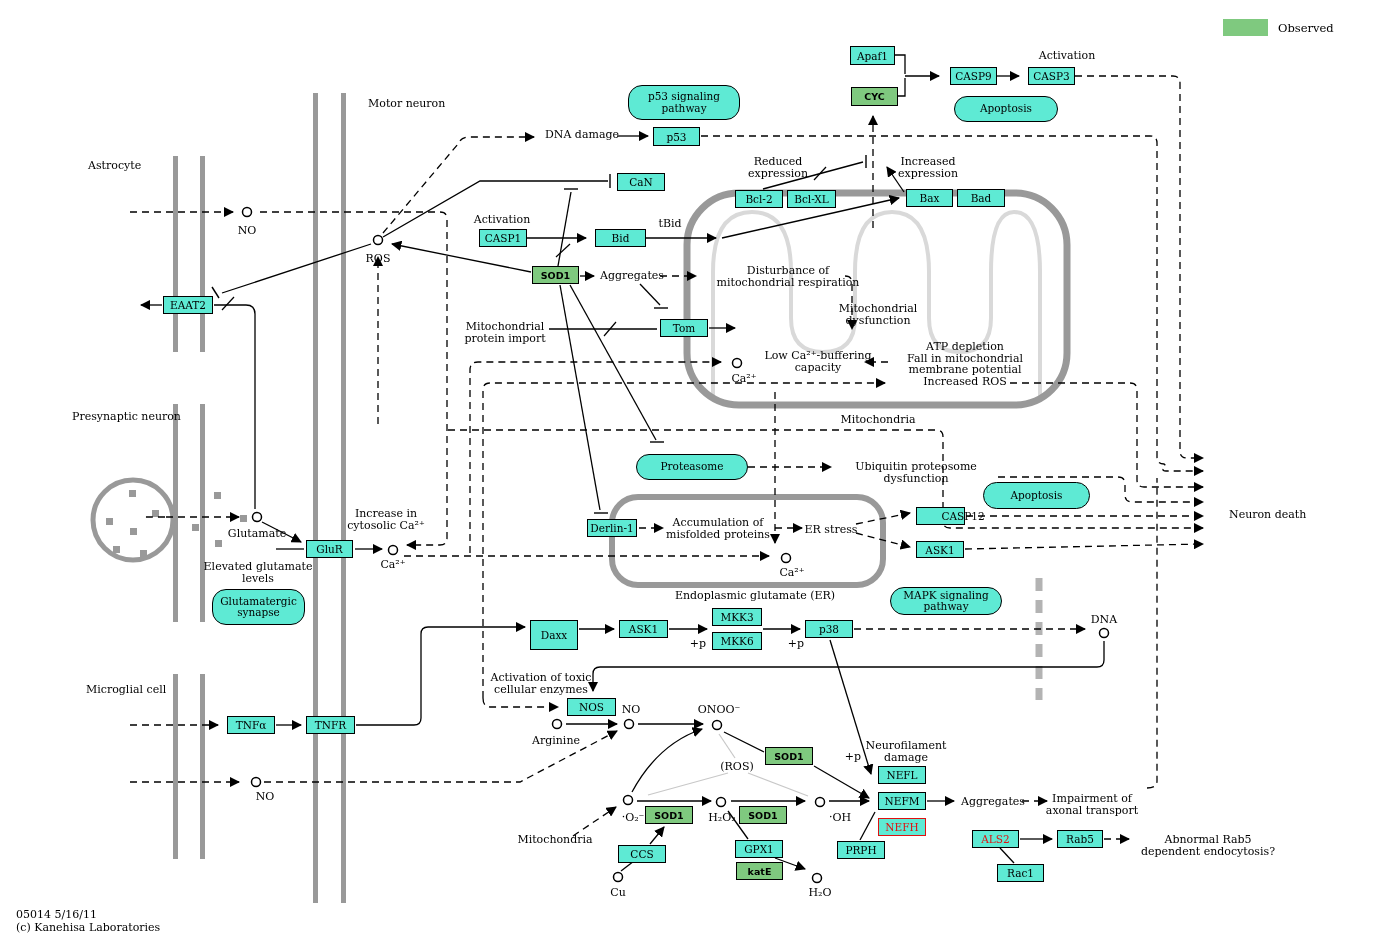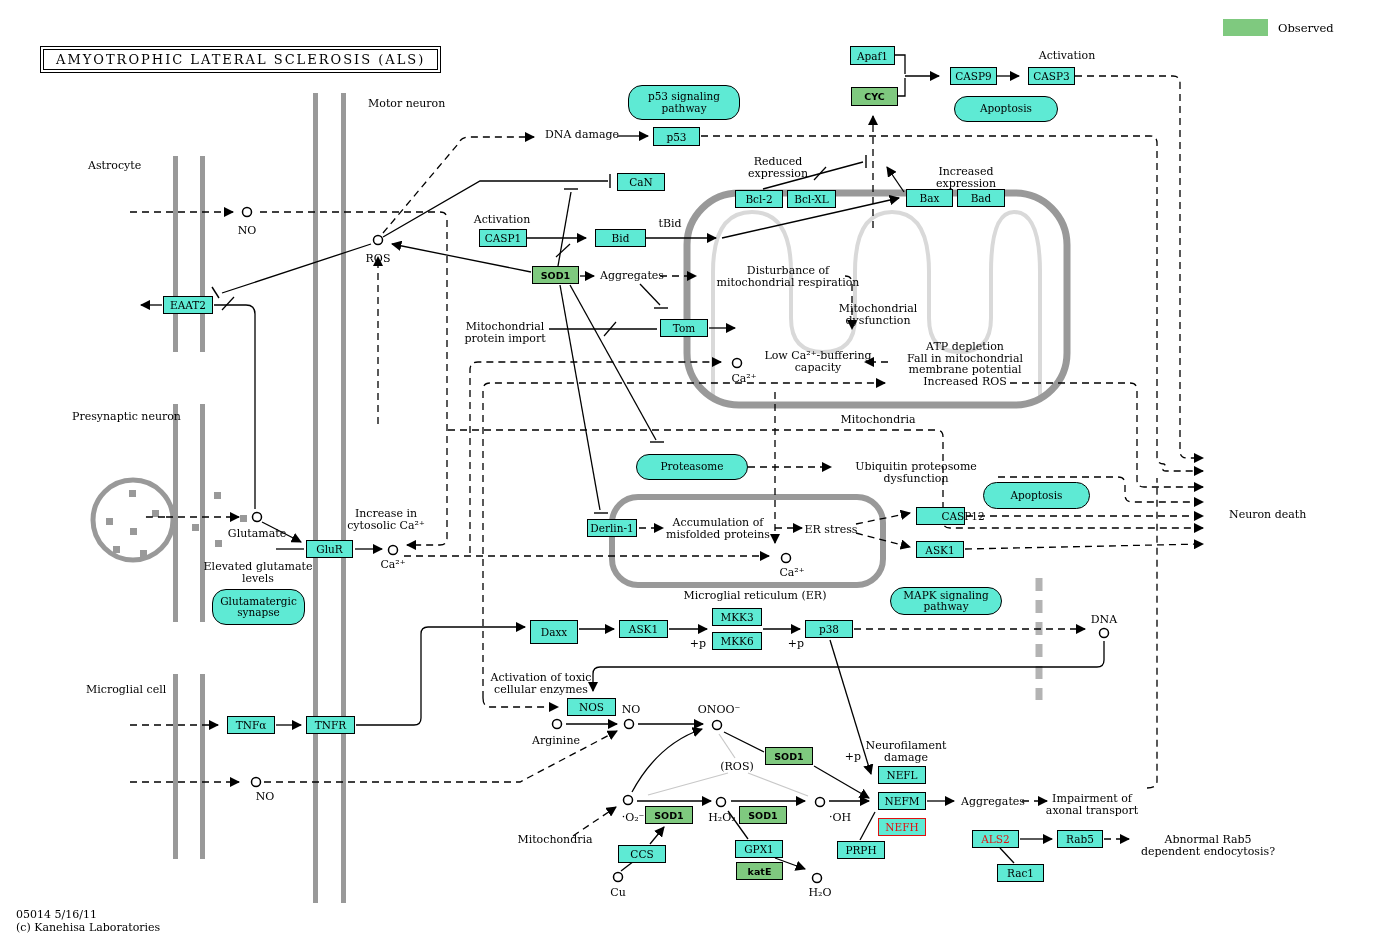--- a/index.html
+++ b/index.html
@@ -196,21 +196,20 @@
         <circle cx="717" cy="725" r="4.5"></circle>
         <circle cx="628" cy="800" r="4.5"></circle>
         <circle cx="721" cy="802" r="4.5"></circle>
         <circle cx="820" cy="802" r="4.5"></circle>
         <circle cx="618" cy="877" r="4.5"></circle>
         <circle cx="817" cy="878" r="4.5"></circle>
         <circle cx="1104" cy="633" r="4.5"></circle>
       </g>
   </svg>
 
-  <div id="title-box">AMYOTROPHIC  LATERAL  SCLEROSIS  (ALS)</div>
 
   <div id="legend">
     <div class="swatch" style="background: rgb(127, 201, 127);"></div>
     <div class="lg-label">Observed</div>
   </div>
 
   <div id="node-layer">
       <div class="node" style="left: 850px; top: 46px; width: 45px; height: 19px;">Apaf1</div>
       <div class="node" style="left: 950px; top: 67px; width: 47px; height: 18px;">CASP9</div>
       <div class="node" style="left: 1028px; top: 67px; width: 47px; height: 18px;">CASP3</div>
@@ -223,21 +222,21 @@
       <div class="node" style="left: 787px; top: 190px; width: 49px; height: 18px;">Bcl-XL</div>
       <div class="node" style="left: 906px; top: 189px; width: 47px; height: 18px;">Bax</div>
       <div class="node" style="left: 957px; top: 189px; width: 48px; height: 18px;">Bad</div>
       <div class="node green" style="left: 532px; top: 266px; width: 47px; height: 18px;">SOD1</div>
       <div class="node" style="left: 660px; top: 319px; width: 48px; height: 18px;">Tom</div>
       <div class="node" style="left: 163px; top: 296px; width: 50px; height: 18px;">EAAT2</div>
       <div class="node" style="left: 306px; top: 540px; width: 47px; height: 18px;">GluR</div>
       <div class="node" style="left: 587px; top: 519px; width: 50px; height: 18px;">Derlin-1</div>
       <div class="node" style="left: 916px; top: 507px; width: 49px; height: 18px; padding-left: 45px;">CASP12</div>
       <div class="node" style="left: 916px; top: 541px; width: 48px; height: 17px;">ASK1</div>
-      <div class="node" style="left: 530px; top: 620px; width: 48px; height: 24px;">Daxx</div>
+      <div class="node" style="left: 530px; top: 620px; width: 48px; height: 30px;">Daxx</div>
       <div class="node" style="left: 619px; top: 620px; width: 49px; height: 18px;">ASK1</div>
       <div class="node" style="left: 712px; top: 608px; width: 50px; height: 18px;">MKK3</div>
       <div class="node" style="left: 712px; top: 632px; width: 50px; height: 18px;">MKK6</div>
       <div class="node" style="left: 805px; top: 620px; width: 48px; height: 18px;">p38</div>
       <div class="node" style="left: 567px; top: 698px; width: 49px; height: 18px;">NOS</div>
       <div class="node" style="left: 227px; top: 716px; width: 48px; height: 18px;">TNFα</div>
       <div class="node" style="left: 306px; top: 716px; width: 49px; height: 18px;">TNFR</div>
       <div class="node green" style="left: 765px; top: 747px; width: 48px; height: 18px;">SOD1</div>
       <div class="node green" style="left: 645px; top: 806px; width: 48px; height: 18px;">SOD1</div>
       <div class="node green" style="left: 739px; top: 806px; width: 48px; height: 18px;">SOD1</div>
@@ -264,21 +263,21 @@
   <div id="label-layer">
       <div class="lab left" style="left: 368px; top: 104px;">Motor neuron</div>
       <div class="lab left" style="left: 88px; top: 166px;">Astrocyte</div>
       <div class="lab" style="left: 247px; top: 231px;">NO</div>
       <div class="lab" style="left: 378px; top: 259px;">ROS</div>
       <div class="lab" style="left: 582px; top: 135px;">DNA damage</div>
       <div class="lab" style="left: 502px; top: 220px;">Activation</div>
       <div class="lab" style="left: 670px; top: 224px;">tBid</div>
       <div class="lab" style="left: 778px; top: 167px;">Reduced
 expression</div>
-      <div class="lab" style="left: 966px; top: 167px; margin-top: 10px;">Increased
+      <div class="lab" style="left: 928px; top: 167px;">Increased
 expression</div>
       <div class="lab" style="left: 1067px; top: 56px;">Activation</div>
       <div class="lab" style="left: 788px; top: 276px;">Disturbance of
 mitochondrial respiration</div>
       <div class="lab" style="left: 878px; top: 314px;">Mitochondrial
 dysfunction</div>
       <div class="lab" style="left: 965px; top: 364px;">ATP depletion
 Fall in mitochondrial
 membrane potential
 Increased ROS</div>
@@ -293,21 +292,21 @@
       <div class="lab" style="left: 257px; top: 534px;">Glutamate</div>
       <div class="lab" style="left: 258px; top: 572px;">Elevated glutamate
 levels</div>
       <div class="lab" style="left: 386px; top: 519px;">Increase in
 cytosolic Ca²⁺</div>
       <div class="lab" style="left: 393px; top: 565px;">Ca²⁺</div>
       <div class="lab" style="left: 718px; top: 528px;">Accumulation of
 misfolded proteins</div>
       <div class="lab" style="left: 831px; top: 530px;">ER stress</div>
       <div class="lab" style="left: 792px; top: 573px;">Ca²⁺</div>
-      <div class="lab" style="left: 755px; top: 596px;">Microglial reticulum (ER)</div>
+      <div class="lab" style="left: 755px; top: 596px;">Endoplasmic glutamate (ER)</div>
       <div class="lab" style="left: 698px; top: 644px;">+p</div>
       <div class="lab" style="left: 796px; top: 644px;">+p</div>
       <div class="lab" style="left: 853px; top: 757px;">+p</div>
       <div class="lab" style="left: 541px; top: 683px;">Activation of toxic
 cellular enzymes</div>
       <div class="lab" style="left: 631px; top: 710px;">NO</div>
       <div class="lab" style="left: 556px; top: 741px;">Arginine</div>
       <div class="lab" style="left: 719px; top: 710px;">ONOO⁻</div>
       <div class="lab" style="left: 737px; top: 767px;">(ROS)</div>
       <div class="lab" style="left: 633px; top: 818px;">·O₂⁻</div>

